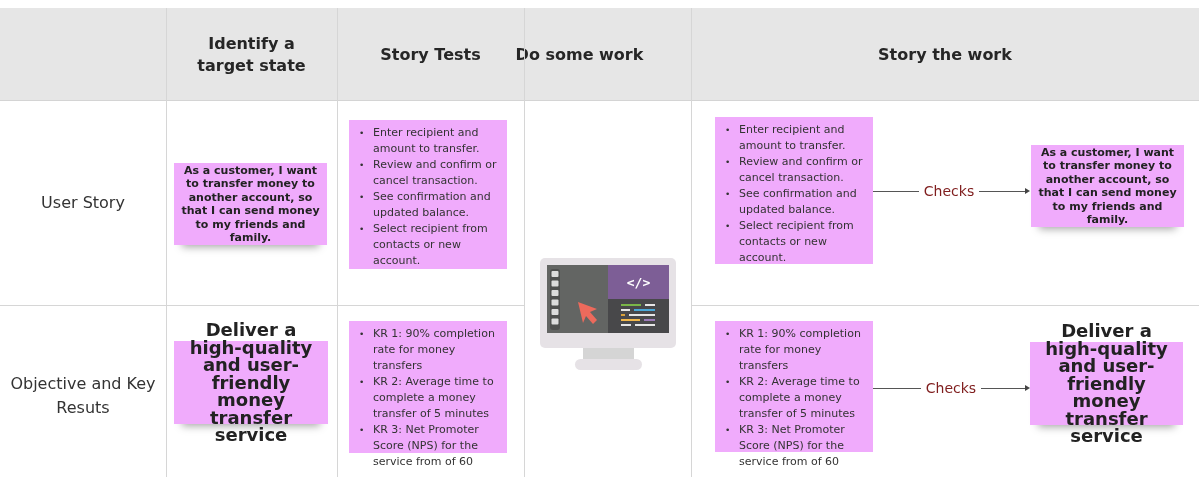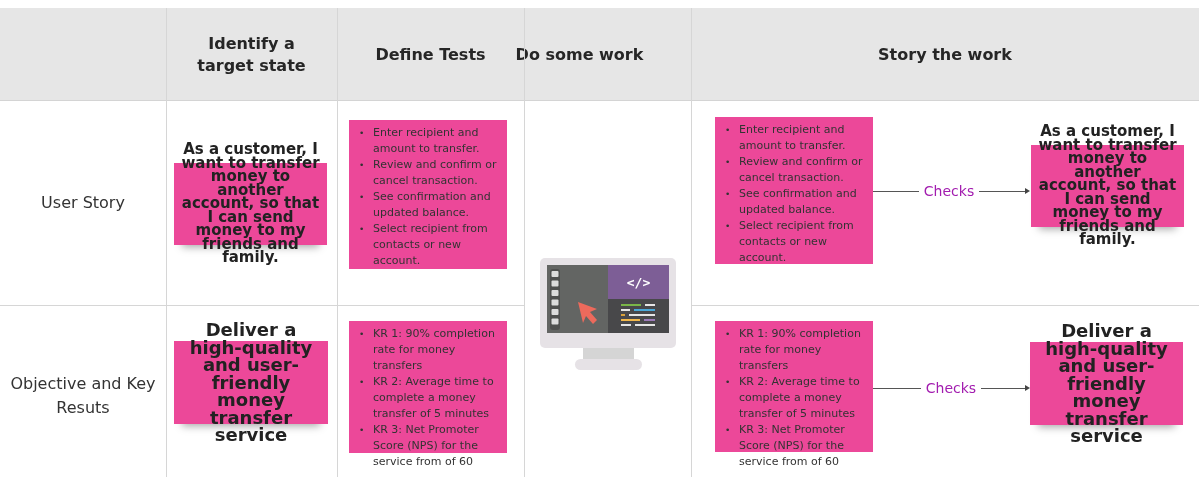--- a/index.html
+++ b/index.html
@@ -14,45 +14,45 @@
               font-weight: bold; font-size: 16px; line-height: 22px; color: #262626; }
 
   
   .vline { position: absolute; top: 0; width: 1px; height: 477px; background: #d6d6d6; }
   .hline { position: absolute; height: 1px; background: #d6d6d6; }
 
   .row-label { position: absolute; left: 0; width: 166px; display: flex; align-items: center; justify-content: center; text-align: center;
                font-size: 16px; line-height: 24px; color: #333; }
 
   
-  .sticky { position: absolute; background: #ec4899; box-shadow: 0 10px 8px -8px rgba(0,0,0,0.35); }
+  .sticky { position: absolute; background: #f0abfc; box-shadow: 0 10px 8px -8px rgba(0,0,0,0.35); }
   .sticky.flat { box-shadow: none; }
   .sticky-text { width: 100%; height: 100%; display: flex; align-items: center; justify-content: center; text-align: center; color: #222; }
-  .sticky-text.small-bold { font-size: 15px; font-weight: bold; line-height: 13.5px; padding: 16px 6px; }
+  .sticky-text.small-bold { font-size: 11px; font-weight: bold; line-height: 13.5px; padding: 16px 6px; }
   .sticky-text.big-bold { font-size: 18px; font-weight: bold; line-height: 17.5px; padding: 4px 6px; }
 
   ul.bullets { list-style: none; padding: 5px 4px 4px 10px; font-size: 11px; line-height: 16px; color: #333; }
   ul.bullets li { position: relative; padding-left: 14px; }
   ul.bullets li::before { content: "•"; position: absolute; left: 0; top: 0; font-size: 9px; }
 
   .connector { position: absolute; display: flex; align-items: center; }
   .connector .line { height: 1px; background: #555; }
-  .connector .label { font-size: 14px; color: #a21caf; padding: 0 5px; line-height: 16px; }
+  .connector .label { font-size: 14px; color: #7f1d1d; padding: 0 5px; line-height: 16px; }
   .connector .arrowhead { width: 0; height: 0; border-top: 3px solid transparent; border-bottom: 3px solid transparent; border-left: 5px solid #444; }
 
   .monitor { position: absolute; left: 540px; top: 250px; width: 138px; height: 113px; }
 </style>
 </head>
 <body>
 
 <div class="board">
 
   <div class="header-band"></div>
   <div class="col-head" style="left:166px;width:171px;padding:0 12px;">Identify a target state</div>
-  <div class="col-head" style="left:337px;width:187px;">Define Tests</div>
+  <div class="col-head" style="left:337px;width:187px;">Story Tests</div>
   <div class="col-head" style="left:496px;width:167px;">Do some work</div>
   <div class="col-head" style="left:691px;width:508px;">Story the work</div>
 
   <div class="vline" style="left:166px;"></div>
   <div class="vline" style="left:337px;"></div>
   <div class="vline" style="left:524px;"></div>
   <div class="vline" style="left:691px;"></div>
   <div class="hline" style="left:0;top:297px;width:524px;"></div>
   <div class="hline" style="left:691px;top:297px;width:508px;"></div>
 

